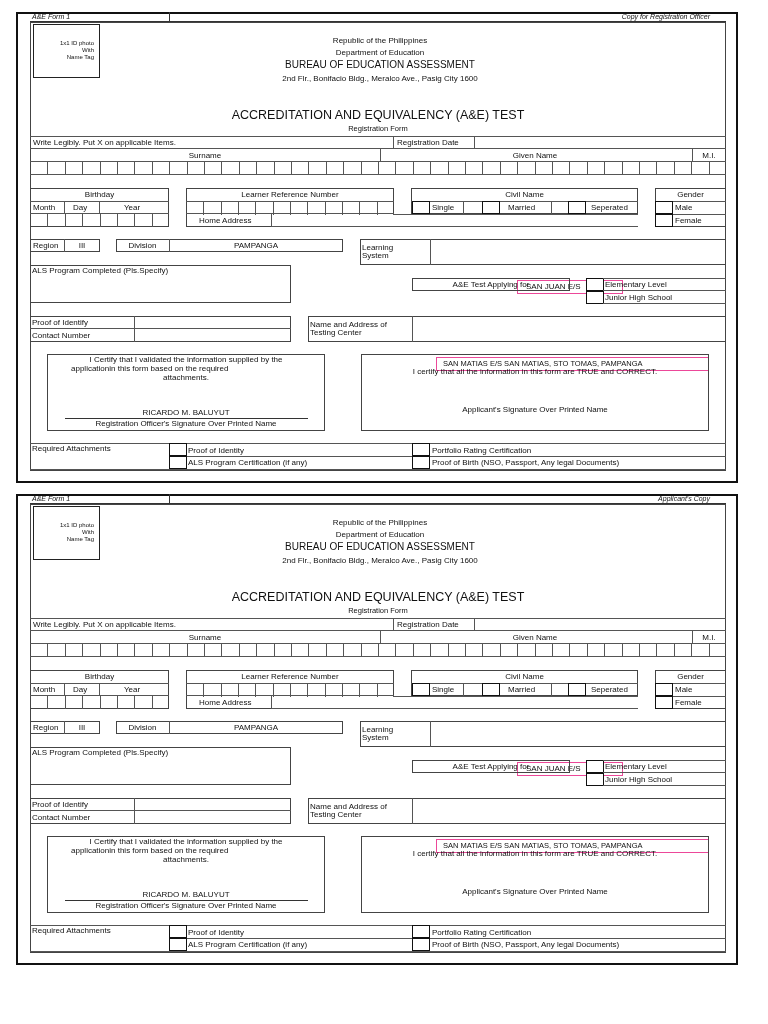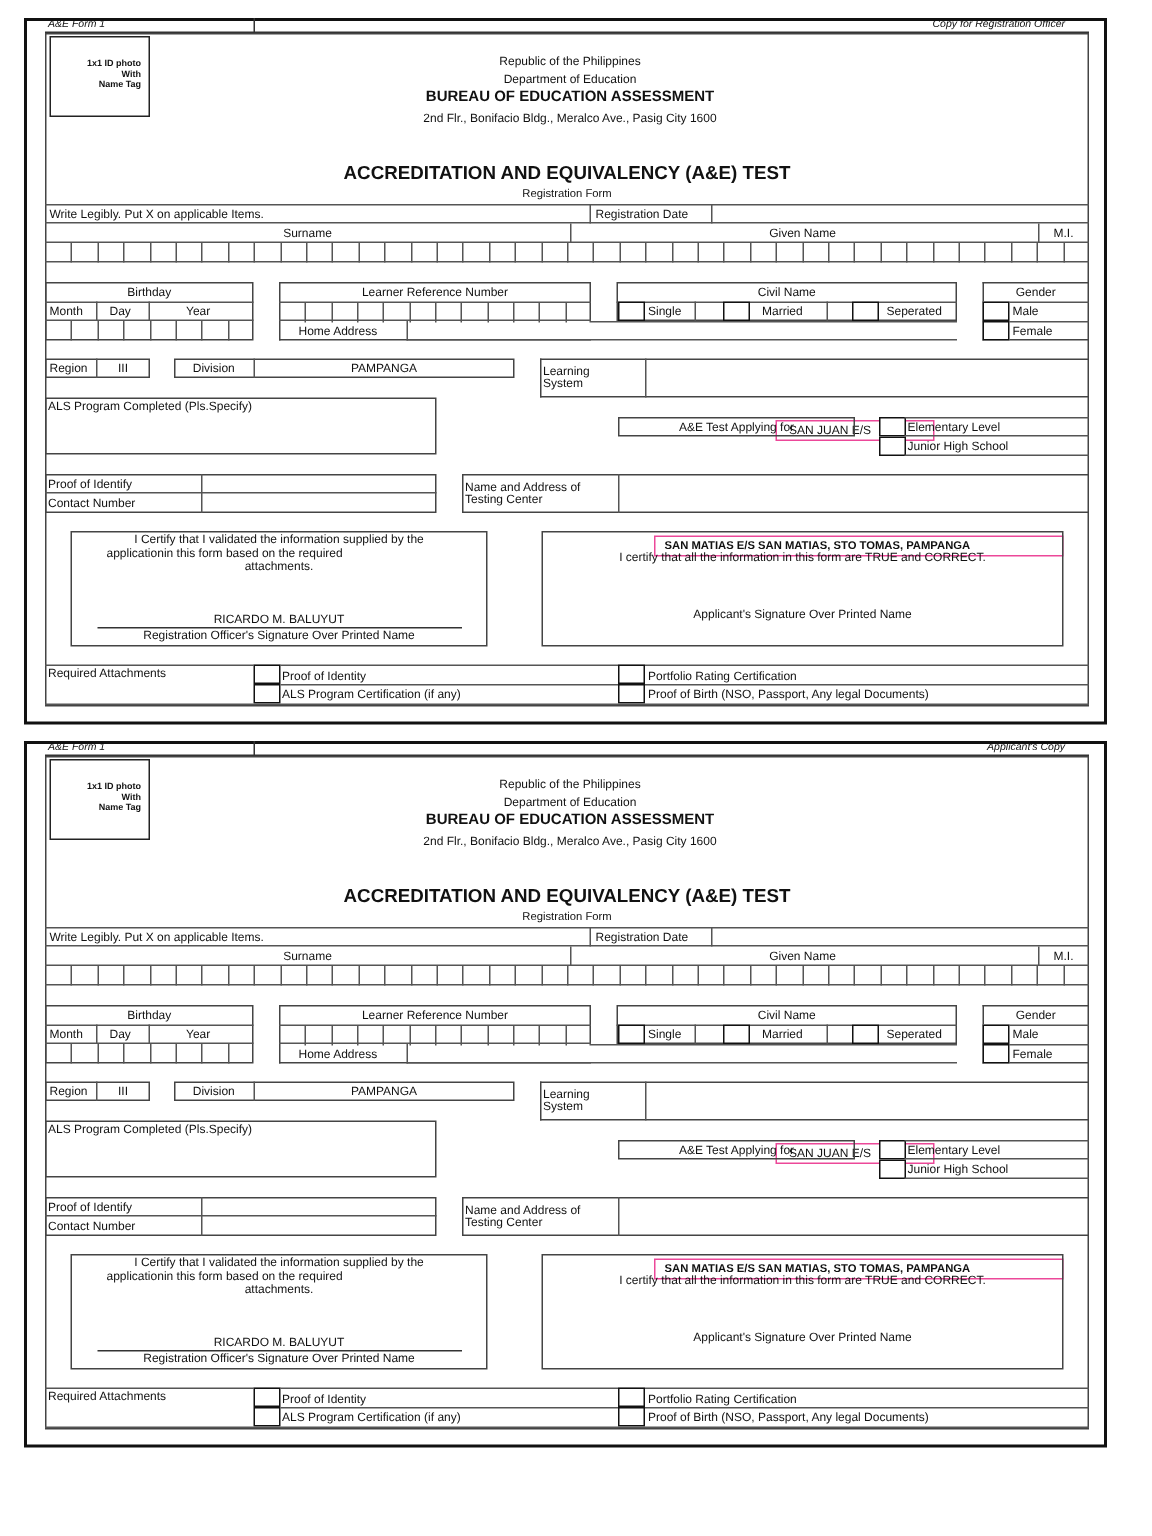--- a/index.html
+++ b/index.html
@@ -8,21 +8,21 @@
   .abs { position:absolute; box-sizing:border-box; }
   .copy { position:absolute; left:0; width:768px; height:482px; }
   .t { position:absolute; white-space:nowrap; font-size:8px; line-height:10px; }
   .c { text-align:center; }
   .frame-l { position:absolute; left:16px; width:1.5px; background:#111; }
   .frame-r { position:absolute; left:736px; width:1.5px; background:#111; }
   .hline { position:absolute; height:1.5px; background:#111; }
   .cell { position:absolute; box-sizing:border-box; border-left:1px solid #555; height:13px; }
   .chk { position:absolute; box-sizing:border-box; border:1.5px solid #111; width:18px; height:13px; background:#fff; }
   .italic { font-style:italic; }
-  .bold { font-weight:bold; }
+  .bold { font-weight:normal; }
   .filled { border:1px solid #ec4899;margin-top:36px; }
 </style>
 </head>
 <body>
 
 <div id="copy0" class="copy" style="top:0px;">
 
   <div class="hline" style="left:16px; width:722px; top:12px;"></div>
   <div class="frame-l" style="top:12px; height:470px;"></div>
   <div class="frame-r" style="top:12px; height:470px;"></div>

